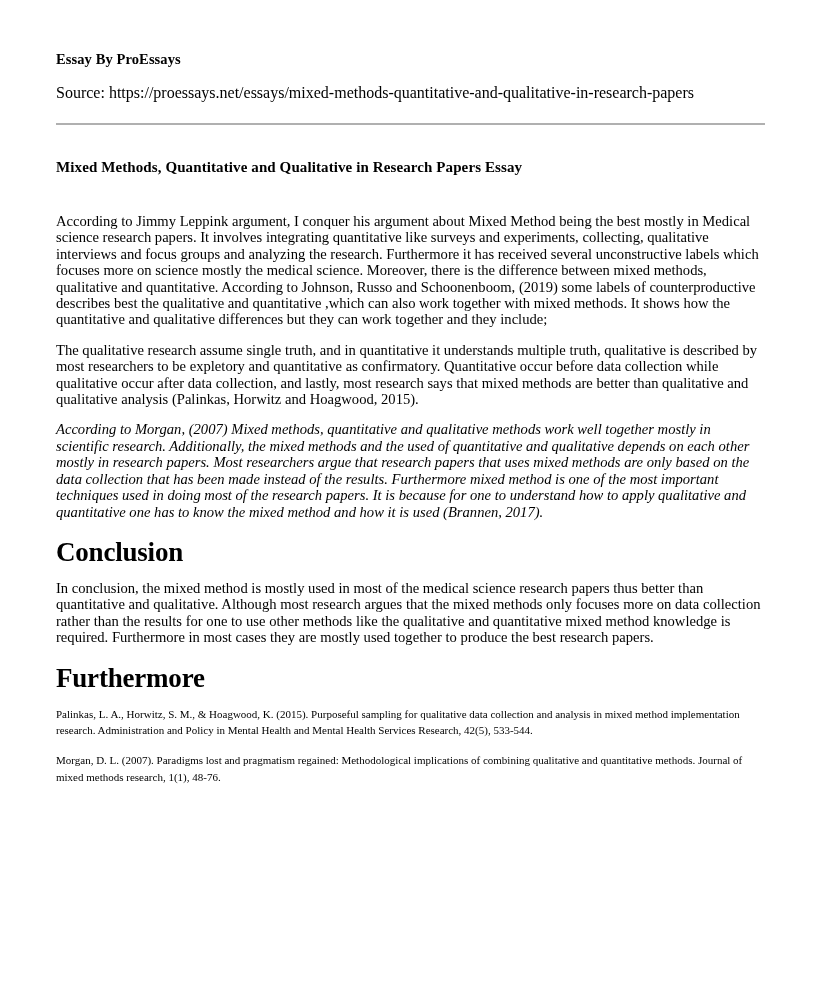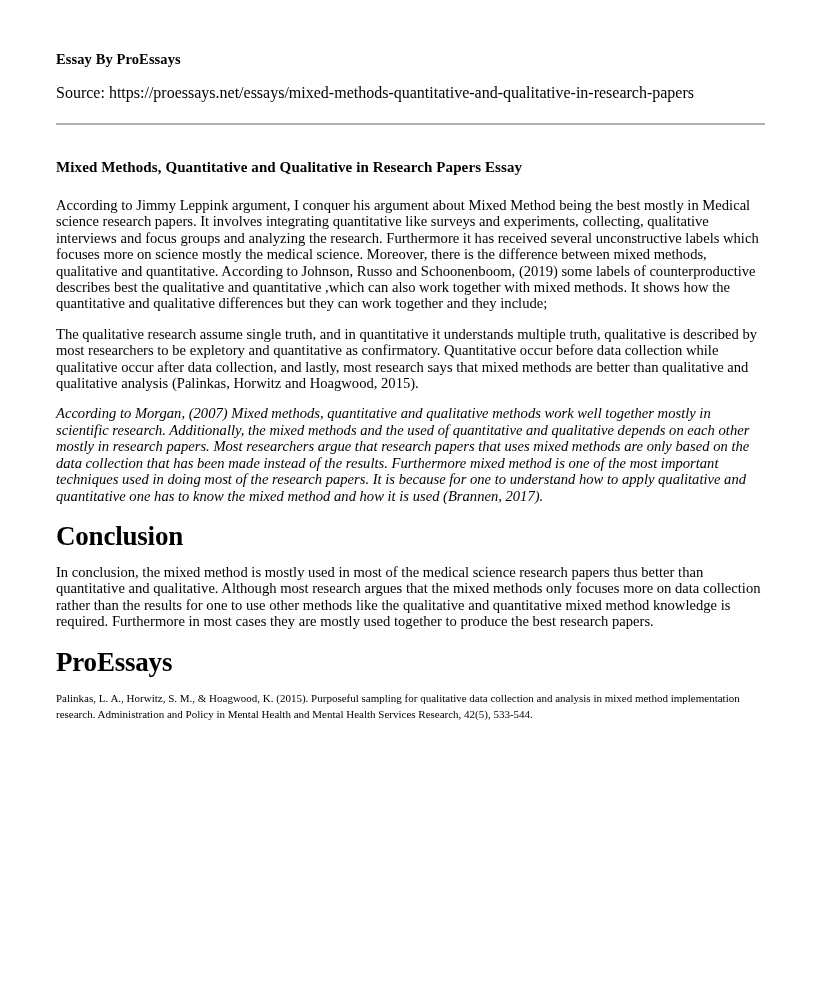--- a/index.html
+++ b/index.html
@@ -42,21 +42,21 @@
     width: 709px;
   }
   .doc-title {
     font-size: 15px;
     font-weight: bold;
     line-height: 19px;
     margin: 33px 0 0 0;
     letter-spacing: 0.1px;
   }
   .body-block {
-    margin-top: 20px;
+    margin-top: 36px;
   }
   p.para {
     font-size: 14.6px;
     line-height: 16.4px;
     margin: 0 0 14px 0;
     text-align: left;
     width: 709px;
   }
   p.para:last-child {
     margin-bottom: 0;
@@ -95,19 +95,20 @@
   <div class="body-block">
     <p class="para">According to Jimmy Leppink argument, I conquer his argument about Mixed Method being the best mostly in Medical science research papers. It involves integrating quantitative like surveys and experiments, collecting, qualitative interviews and focus groups and analyzing the research. Furthermore it has received several unconstructive labels which focuses more on science mostly the medical science. Moreover, there is the difference between mixed methods, qualitative and quantitative. According to Johnson, Russo and Schoonenboom, (2019) some labels of counterproductive describes best the qualitative and quantitative ,which can also work together with mixed methods. It shows how the quantitative and qualitative differences but they can work together and they include;</p>
     <p class="para">The qualitative research assume single truth, and in quantitative it understands multiple truth, qualitative is described by most researchers to be expletory and quantitative as confirmatory. Quantitative occur before data collection while qualitative occur after data collection, and lastly, most research says that mixed methods are better than qualitative and qualitative analysis (Palinkas, Horwitz and Hoagwood, 2015).</p>
     <p class="para">According to Morgan, (2007) Mixed methods, quantitative and qualitative methods work well together mostly in scientific research. Additionally, the mixed methods and the used of quantitative and qualitative depends on each other mostly in research papers. Most researchers argue that research papers that uses mixed methods are only based on the data collection that has been made instead of the results. Furthermore mixed method is one of the most important techniques used in doing most of the research papers. It is because for one to understand how to apply qualitative and quantitative one has to know the mixed method and how it is used (Brannen, 2017).</p>
   </div>
 
   <h2 class="section-heading">Conclusion</h2>
 
   <p class="para">In conclusion, the mixed method is mostly used in most of the medical science research papers thus better than quantitative and qualitative. Although most research argues that the mixed methods only focuses more on data collection rather than the results for one to use other methods like the qualitative and quantitative mixed method knowledge is required. Furthermore in most cases they are mostly used together to produce the best research papers.</p>
 
-  <h2 class="section-heading">ProEssays</h2>
+  <h2 class="section-heading">Furthermore</h2>
 
   <div class="ref-block">
     <p class="reference">Palinkas, L. A., Horwitz, S. M., &amp; Hoagwood, K. (2015). Purposeful sampling for qualitative data collection and analysis in mixed method implementation research. Administration and Policy in Mental Health and Mental Health Services Research, 42(5), 533-544.</p>
+    <p class="reference">Morgan, D. L. (2007). Paradigms lost and pragmatism regained: Methodological implications of combining qualitative and quantitative methods. Journal of mixed methods research, 1(1), 48-76.</p>
   </div>
 
 </div>
 
 </body></html>

